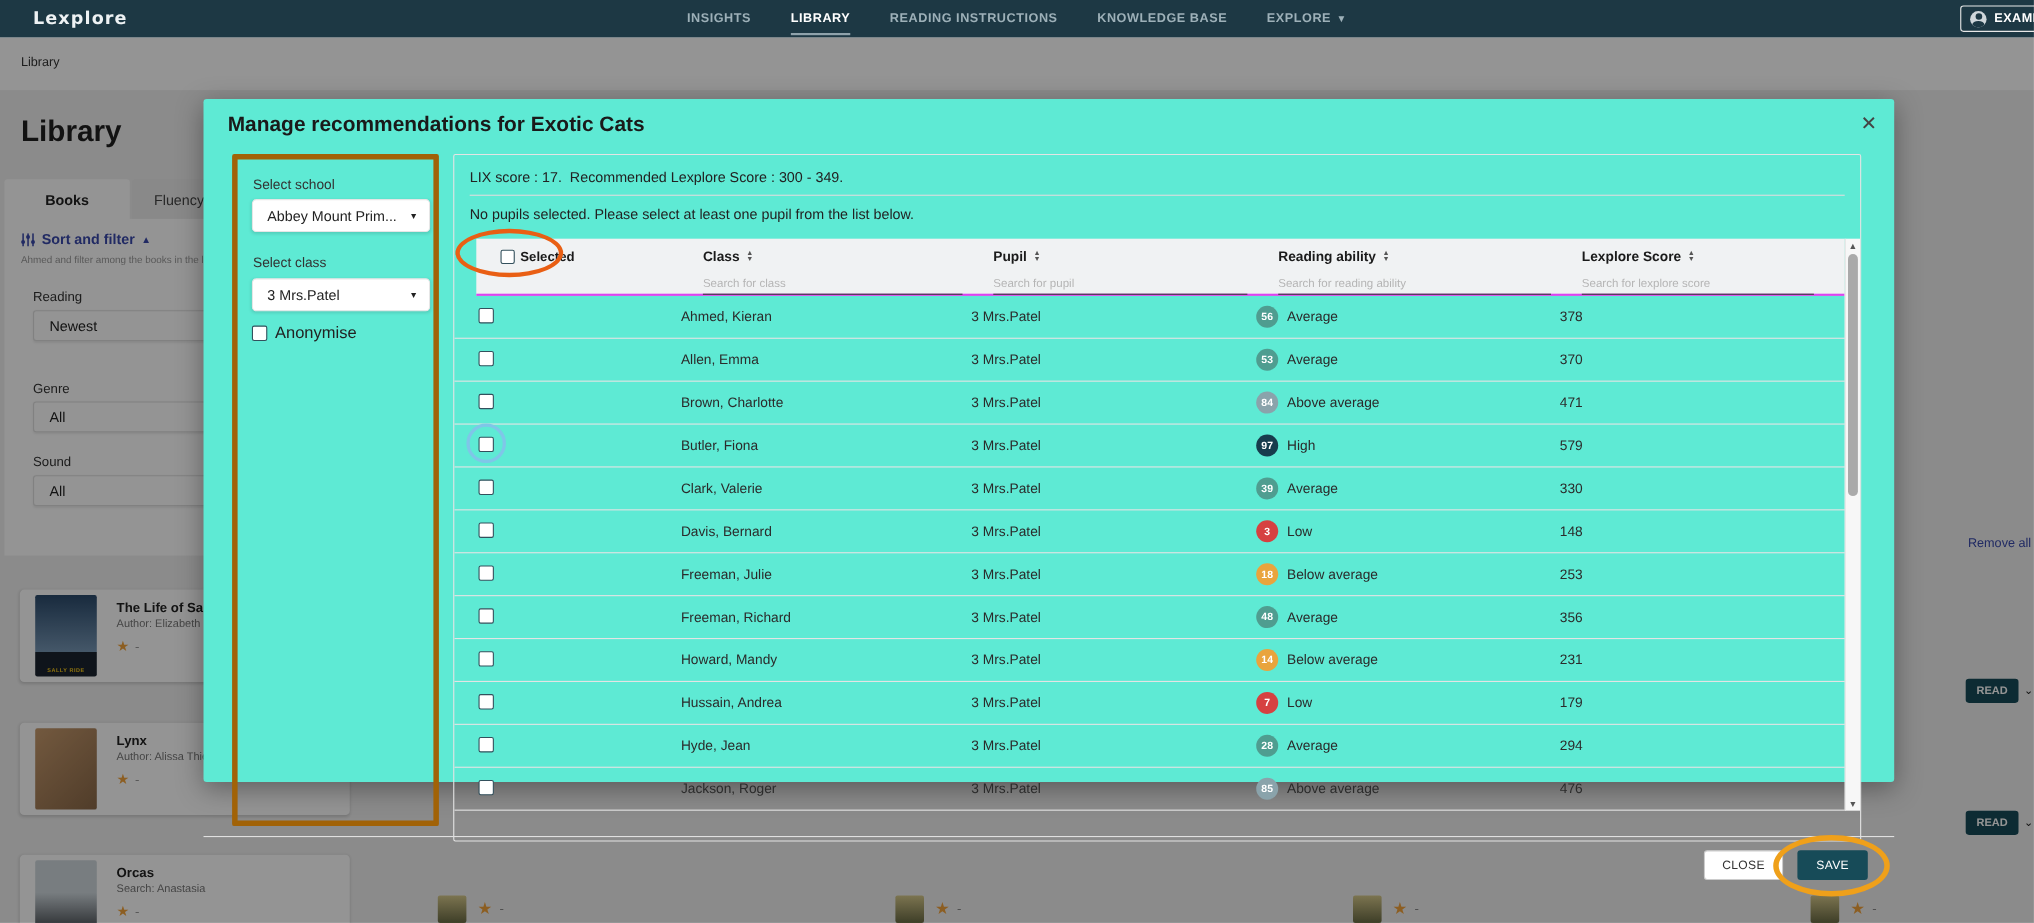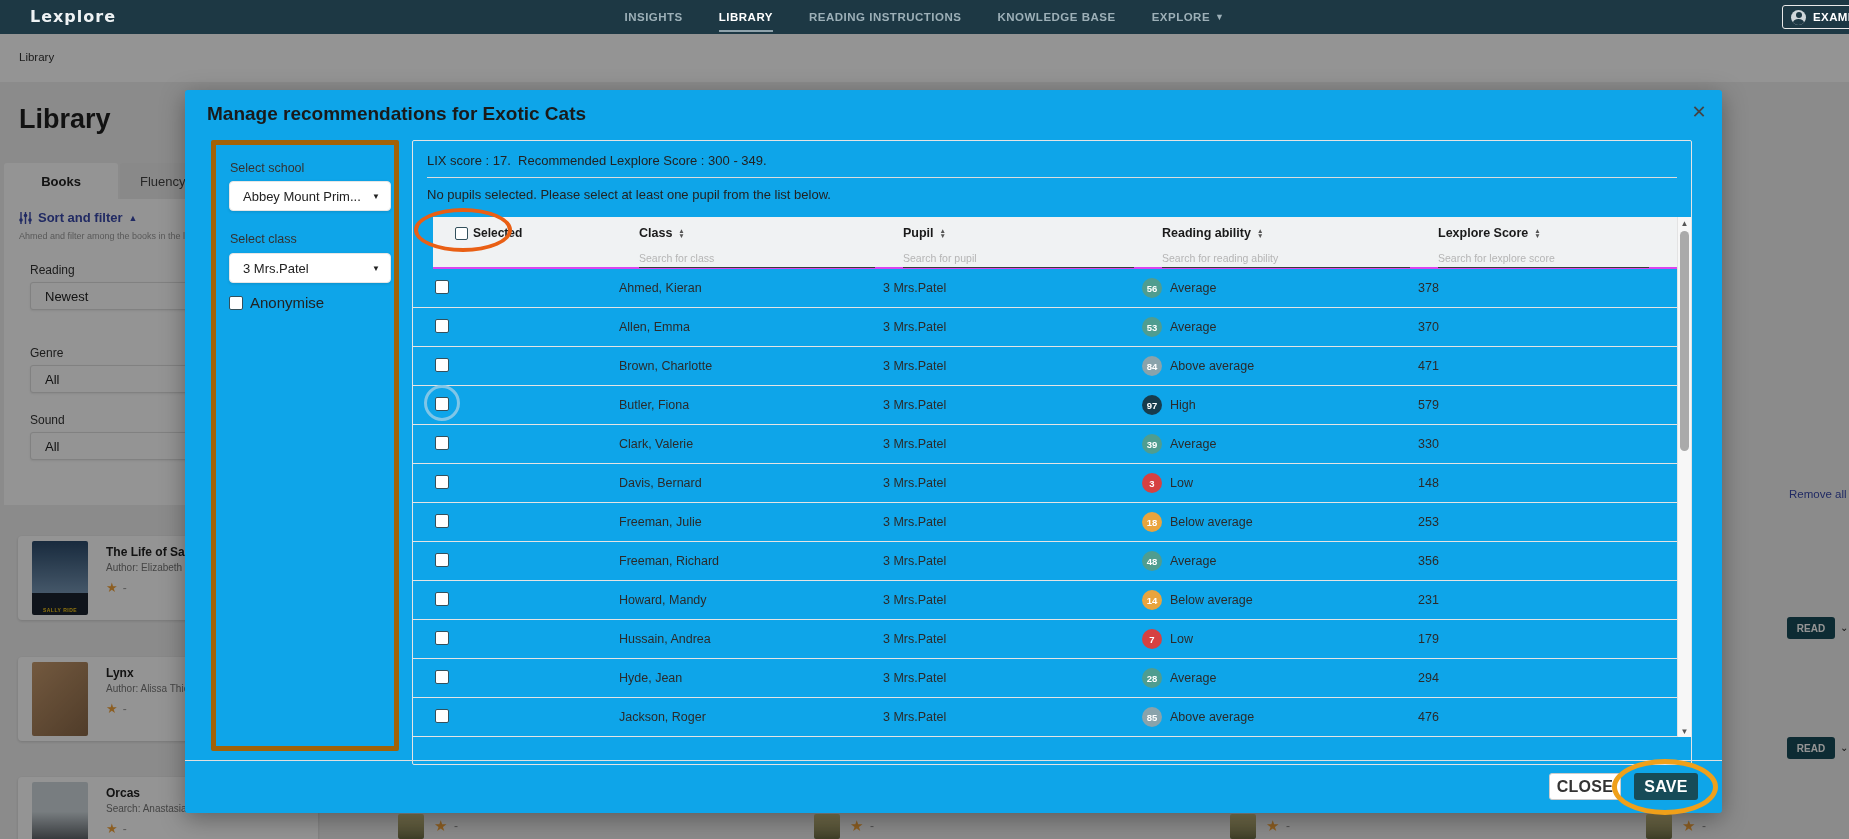--- a/index.html
+++ b/index.html
@@ -64,21 +64,21 @@
   .read-chevron { left:1840px; font-size:10px; color:#222; z-index:2; }
   .bottom-card-cover { top:814px; width:26px; height:25px; border-radius:2px;
          background:linear-gradient(#d6c98a 0%, #6b6b45 100%); z-index:2; }
   .bottom-card-star { top:817px; font-size:15px; color:#f2a33c; z-index:2; }
   .bottom-card-dash { top:819px; font-size:12px; color:#888; z-index:2; }
 
   
   .overlay { left:0; top:34px; width:1849px; height:805px; background:rgba(0,0,0,.42); z-index:5; }
 
   
-  .modal { left:185px; top:90px; width:1537px; height:723px; background:#0ea5e9; border-radius:3px;
+  .modal { left:185px; top:90px; width:1537px; height:621px; background:#5eead4; border-radius:3px;
            box-shadow:0 6px 24px rgba(0,0,0,.35); z-index:10; }
   .modal-title { left:22px; top:13px; font-size:19px; font-weight:bold; color:#1a1a1a; }
   .modal-close { left:1502px; top:10px; font-size:18px; color:#444; cursor:pointer; width:24px; height:24px;
            display:flex; align-items:center; justify-content:center; }
 
   .side-panel { left:26px; top:50px; width:188px; height:611px; border:5px solid #a16207; border-radius:2px; }
   .side-label { position:absolute; left:14px; font-size:12.5px; color:#333; }
   .side-select { position:absolute; left:13px; width:162px; height:30px; background:#fff;
            border:1px solid #e6e6e6; border-radius:4px; box-shadow:0 1px 3px rgba(0,0,0,.12);
            display:flex; align-items:center; padding:0 10px 0 13px; font-size:13px; color:#222; }
@@ -107,21 +107,21 @@
   .badge { width:20px; height:20px; border-radius:50%; color:#fff; font-size:9.5px; font-weight:bold;
           display:flex; align-items:center; justify-content:center; flex:0 0 20px; }
 
   .vscroll { position:absolute; right:0; top:76px; width:14px; height:520px; background:#f7f7f7;
           border-left:1px solid #e3e3e3; }
   .vscroll .arrow { position:absolute; left:0; width:13px; height:12px; font-size:8px; color:#555;
           display:flex; align-items:center; justify-content:center; }
   .vscroll .thumb { position:absolute; left:2px; top:14px; width:9px; height:220px; background:#aaaaaa; border-radius:5px; }
 
   .modal-footer-divider { position:absolute; left:0; top:670px; width:1537px; height:1px; background:#e0e0e0; }
-  .btn { position:absolute; top:683px; height:27px; border-radius:3px; font-size:16px; font-weight:bold;
+  .btn { position:absolute; top:683px; height:27px; border-radius:3px; font-size:11px; font-weight:normal;
           display:flex; align-items:center; justify-content:center; cursor:pointer; letter-spacing:.3px; }
   .btn-close { left:1364px; width:72px; background:#fff; border:1px solid #ccc; color:#333; }
   .btn-save { left:1449px; width:64px; background:#174b58; color:#fff; }
 
   
   .annot { z-index:20; border-radius:50%; pointer-events:none; }
   .annot-selected { left:414px; top:208px; width:98px; height:44px; border:4px solid #e95f14; }
   .annot-checkbox { left:424px; top:385px; width:36px; height:36px; border:3.5px solid #7fc6e8; }
   .annot-save { left:1612px; top:759px; width:106px; height:56px; border:5px solid #efa01a; }
 </style>

